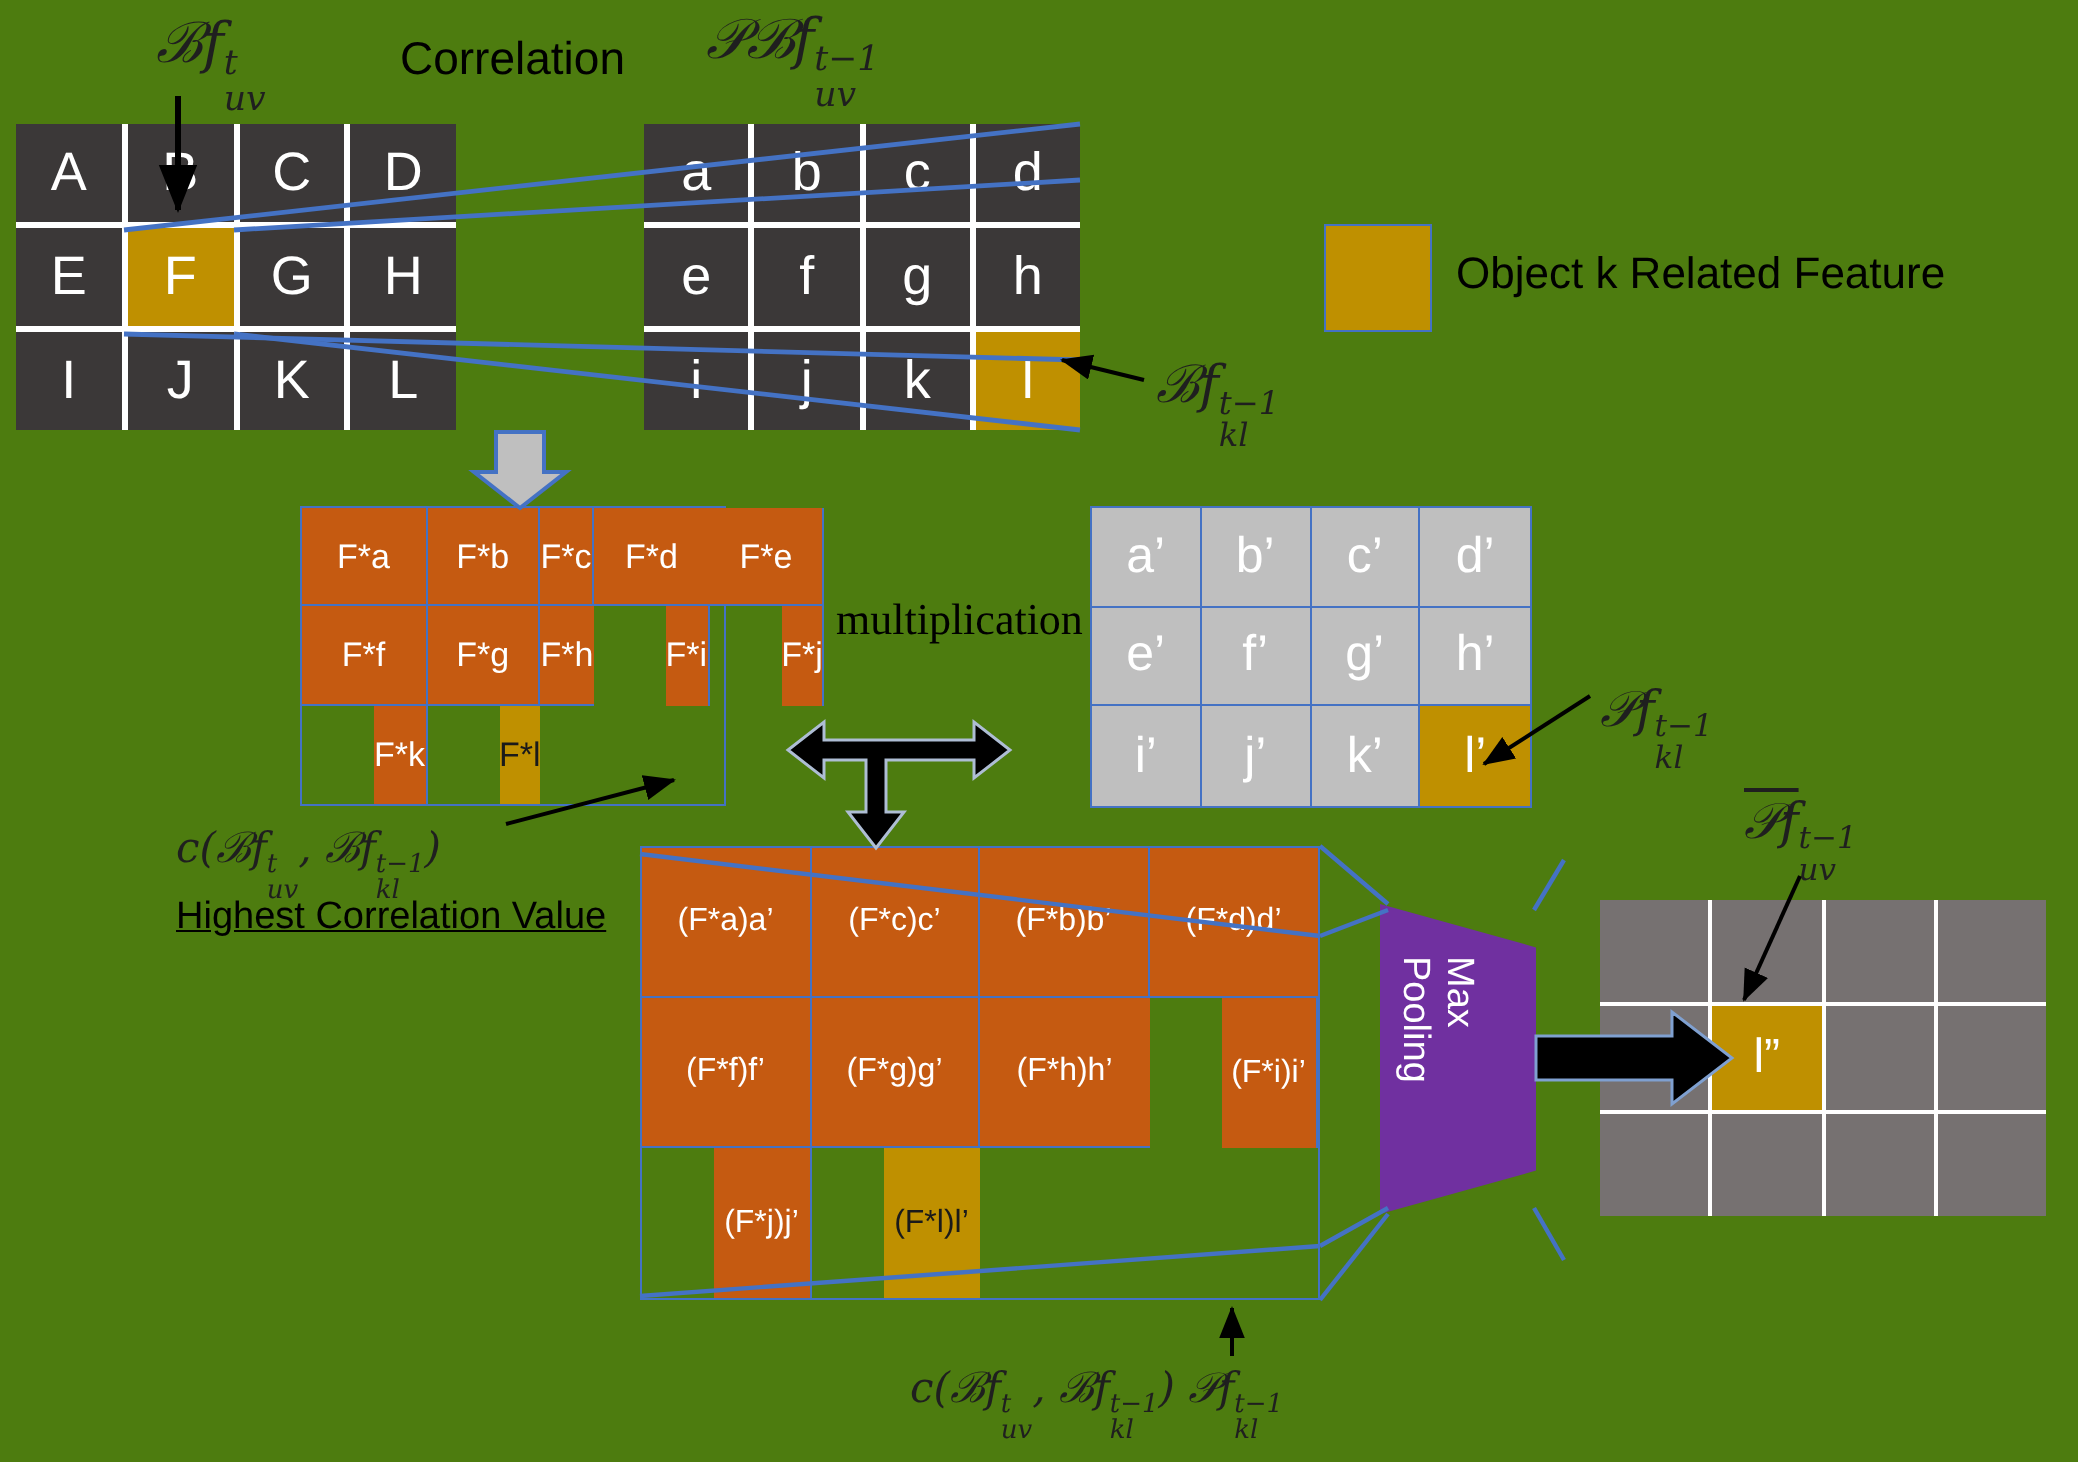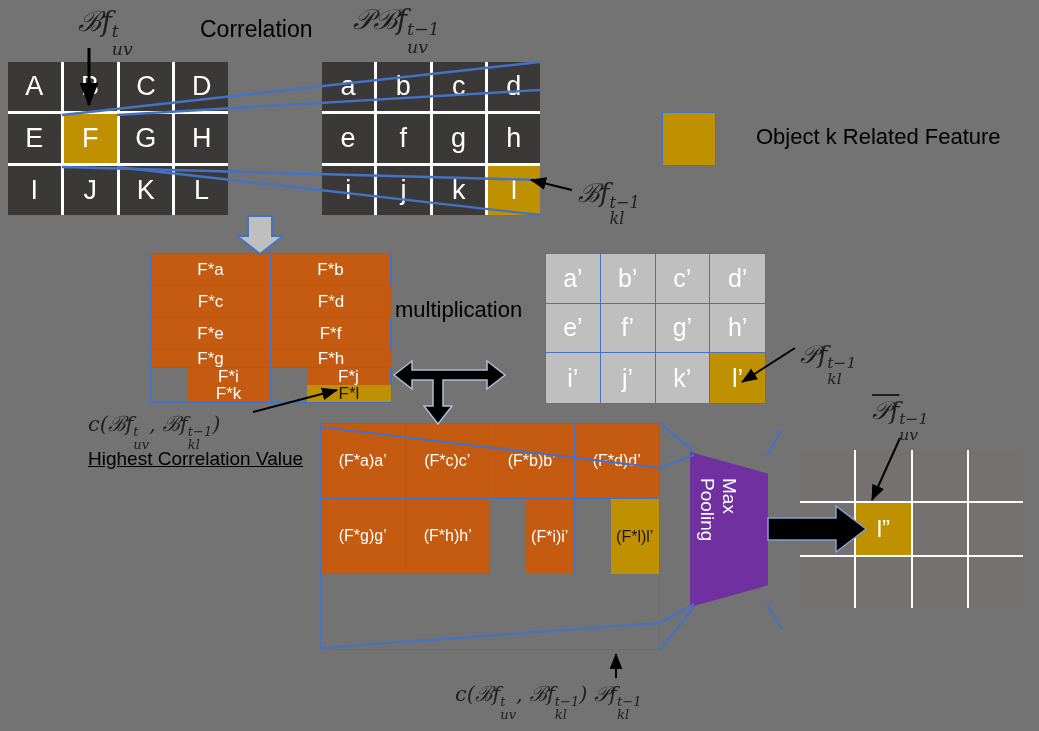--- a/index.html
+++ b/index.html
@@ -7,21 +7,21 @@
     padding: 0;
     background: #ffffff;
   }
   body {
     font-family: "Liberation Sans", sans-serif;
   }
   #stage {
     position: relative;
     width: 1039px;
     height: 731px;
-    background: #737373;
+    background: #4d7c0f;
     overflow: hidden;
   }
   .abs { position: absolute; }
 
   
   .grid {
     position: absolute;
     display: grid;
     box-sizing: border-box;
   }
@@ -178,46 +178,46 @@
     <div class="cell">f</div>
     <div class="cell">g</div>
     <div class="cell">h</div>
     <div class="cell">i</div>
     <div class="cell">j</div>
     <div class="cell">k</div>
     <div class="cell hl">l</div>
   </div>
 
   <div id="legend-swatch" class="abs" style="left:662px; top:112px;"></div>
-  <div class="plain-label" style="left:756px; top:124px; font-size:22px;">Object k Related Feature</div>
+  <div class="plain-label" style="left:728px; top:124px; font-size:22px;">Object k Related Feature</div>
 
   <div class="math" style="left:578px; top:180px; font-size:26px;">
     <span class="cal">ℬ</span><span>f</span><span class="supsub">
         <span>t−1</span>
         <span>kl</span>
       </span>
   </div>
 
-  <div class="grid grid-orange" id="grid-correlation" style="left:150px; top:253px; width:242px; height:150px;
-              grid-template-columns:repeat(2,1fr); grid-template-rows:repeat(3,1fr);">
+  <div class="grid grid-orange" id="grid-correlation" style="left:150px; top:253px; width:213px; height:150px;
+              grid-template-columns:repeat(5,1fr); grid-template-rows:repeat(3,1fr);">
     <div class="cell">F*a</div>
     <div class="cell">F*b</div>
     <div class="cell">F*c</div>
     <div class="cell lastcol">F*d</div>
     <div class="cell">F*e</div>
     <div class="cell">F*f</div>
     <div class="cell">F*g</div>
     <div class="cell lastcol">F*h</div>
     <div class="cell lastrow">F*i</div>
     <div class="cell lastrow">F*j</div>
     <div class="cell lastrow">F*k</div>
     <div class="cell lastrow lastcol hl">F*l</div>
   </div>
 
-  <div class="plain-label" style="left:395px; top:297px; font-size:22px;">multiplication</div>
+  <div class="plain-label" style="left:418px; top:297px; font-size:22px;font-family:Liberation Serif, serif;">multiplication</div>
 
   <div class="grid grid-gray" id="grid-prevpooled" style="left:545px; top:253px; width:221px; height:151px;
               grid-template-columns:repeat(4,1fr); grid-template-rows:repeat(3,1fr);">
     <div class="cell">a’</div>
     <div class="cell">b’</div>
     <div class="cell">c’</div>
     <div class="cell lastcol">d’</div>
     <div class="cell">e’</div>
     <div class="cell">f’</div>
     <div class="cell">g’</div>
@@ -245,23 +245,25 @@
       </span><span>)</span>
   </div>
   <div class="plain-label" style="left:88px; top:448px; font-size:19px;text-decoration:underline;">Highest Correlation Value</div>
 
   <div class="grid grid-orange" id="grid-product" style="left:320px; top:423px; width:340px; height:227px;
               grid-template-columns:repeat(4,1fr); grid-template-rows:repeat(3,1fr);">
     <div class="cell">(F*a)a’</div>
     <div class="cell">(F*c)c’</div>
     <div class="cell">(F*b)b’</div>
     <div class="cell lastcol">(F*d)d’</div>
+    <div class="cell">(F*f)f’</div>
     <div class="cell">(F*g)g’</div>
     <div class="cell lastcol">(F*h)h’</div>
     <div class="cell lastrow">(F*i)i’</div>
+    <div class="cell lastrow">(F*j)j’</div>
     <div class="cell lastrow lastcol hl">(F*l)l’</div>
   </div>
 
   <div id="maxpool-shape" style="left:690px; top:452px; width:78px; height:155px;"></div>
   <div id="maxpool-text" style="left:740px; top:478px;"><span>Max</span><br><span>Pooling</span></div>
 
   <div class="grid grid-out" id="grid-output" style="left:800px; top:450px; width:223px; height:158px;
               grid-template-columns:repeat(4,1fr); grid-template-rows:repeat(3,1fr);">
     <div class="cell"></div>
     <div class="cell"></div>

